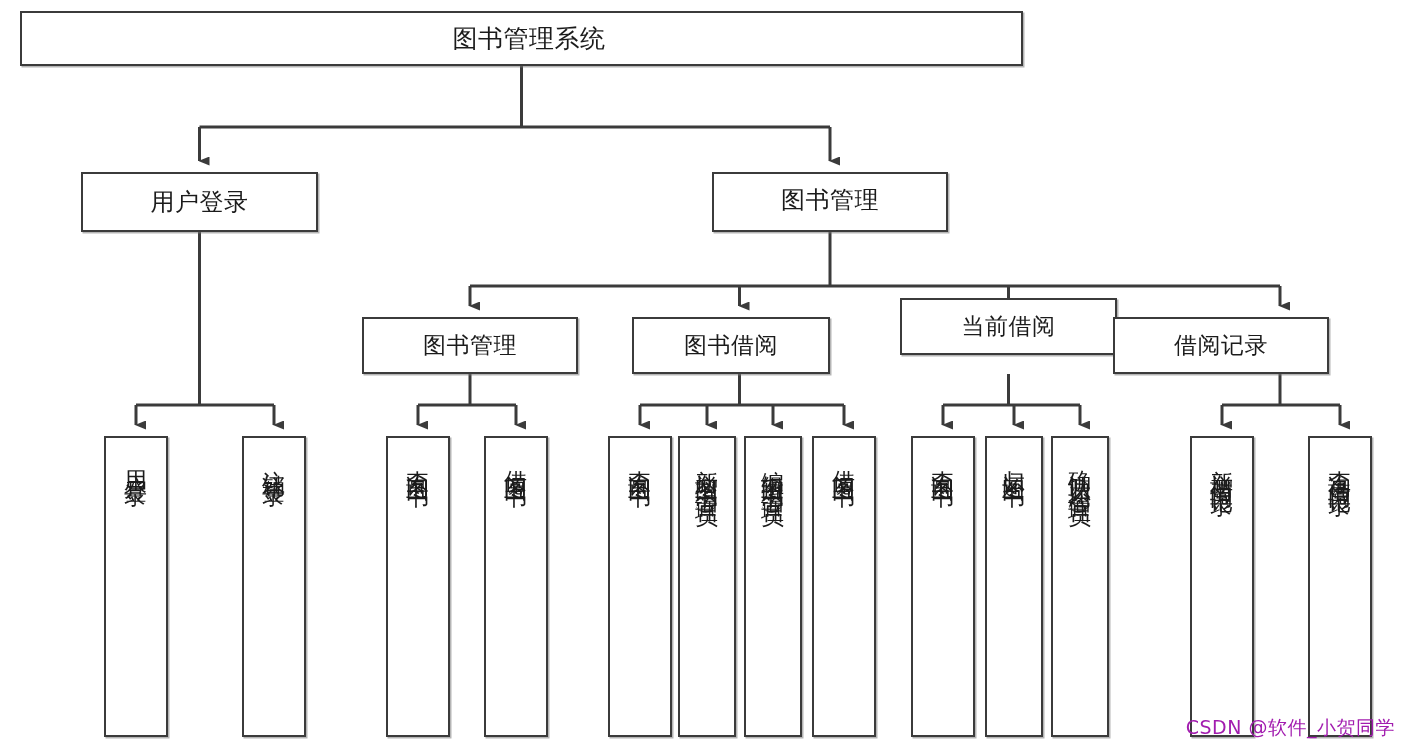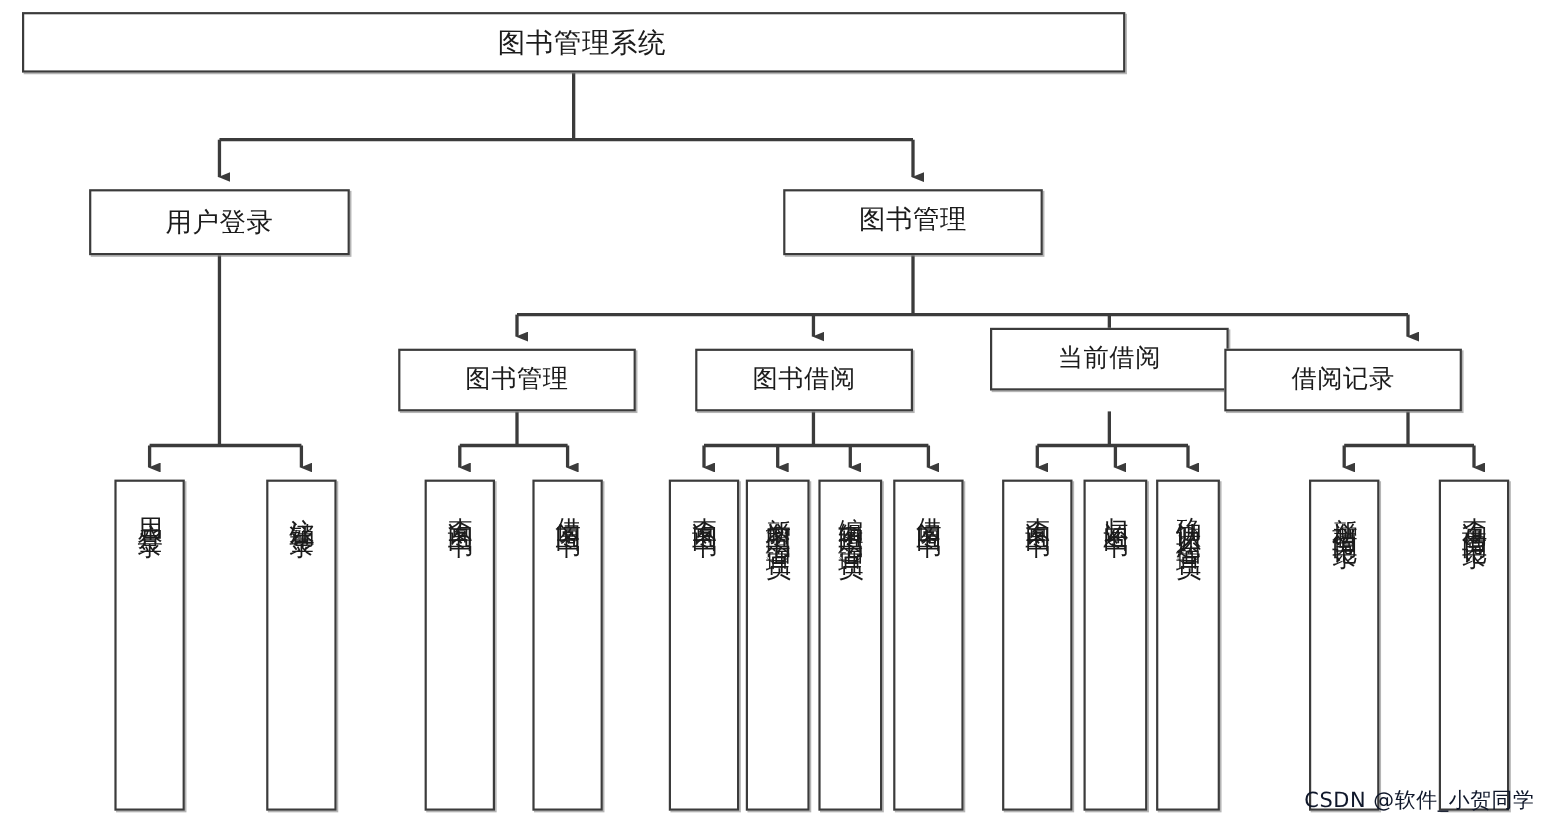--- a/index.html
+++ b/index.html
@@ -59,21 +59,21 @@
     font-size: 23px;
     letter-spacing: 5px;
     line-height: 1.05;
     white-space: nowrap;
   }
   #watermark {
     position: absolute;
     right: 10px;
     bottom: 6px;
     font-size: 19px;
-    color: #0f172a;
+    color: #a21caf;
     white-space: nowrap;
     letter-spacing: 0.5px;
   }
 </style>
 </head>
 <body>
 
 <div id="diagram-root">
 
   <svg id="edge-layer" viewBox="0 0 1405 747" width="1405" height="747" xmlns="http://www.w3.org/2000/svg">

